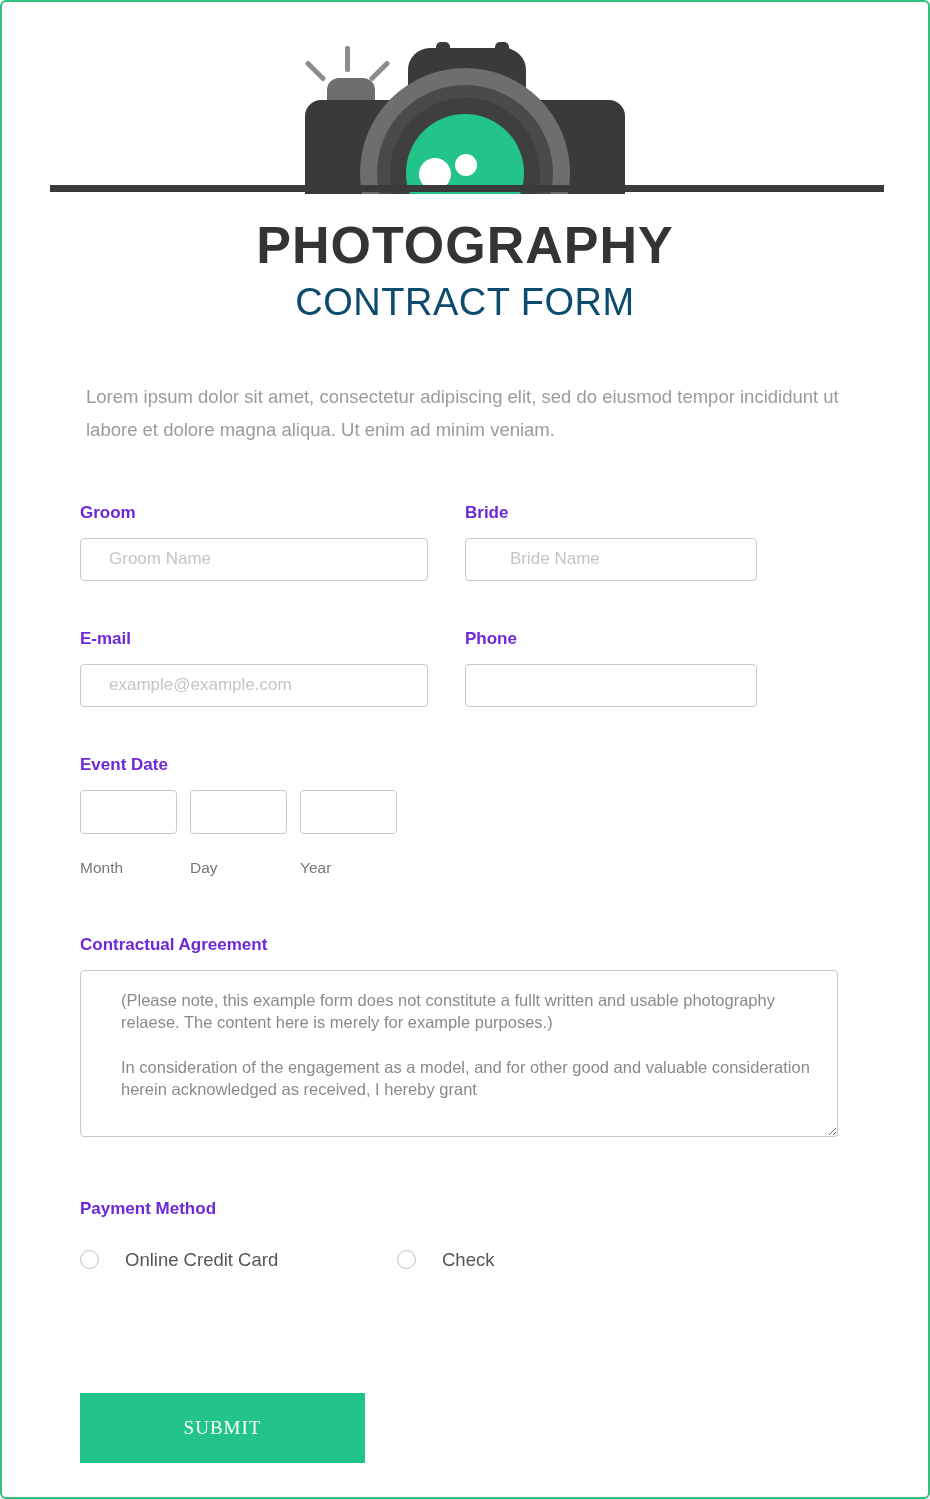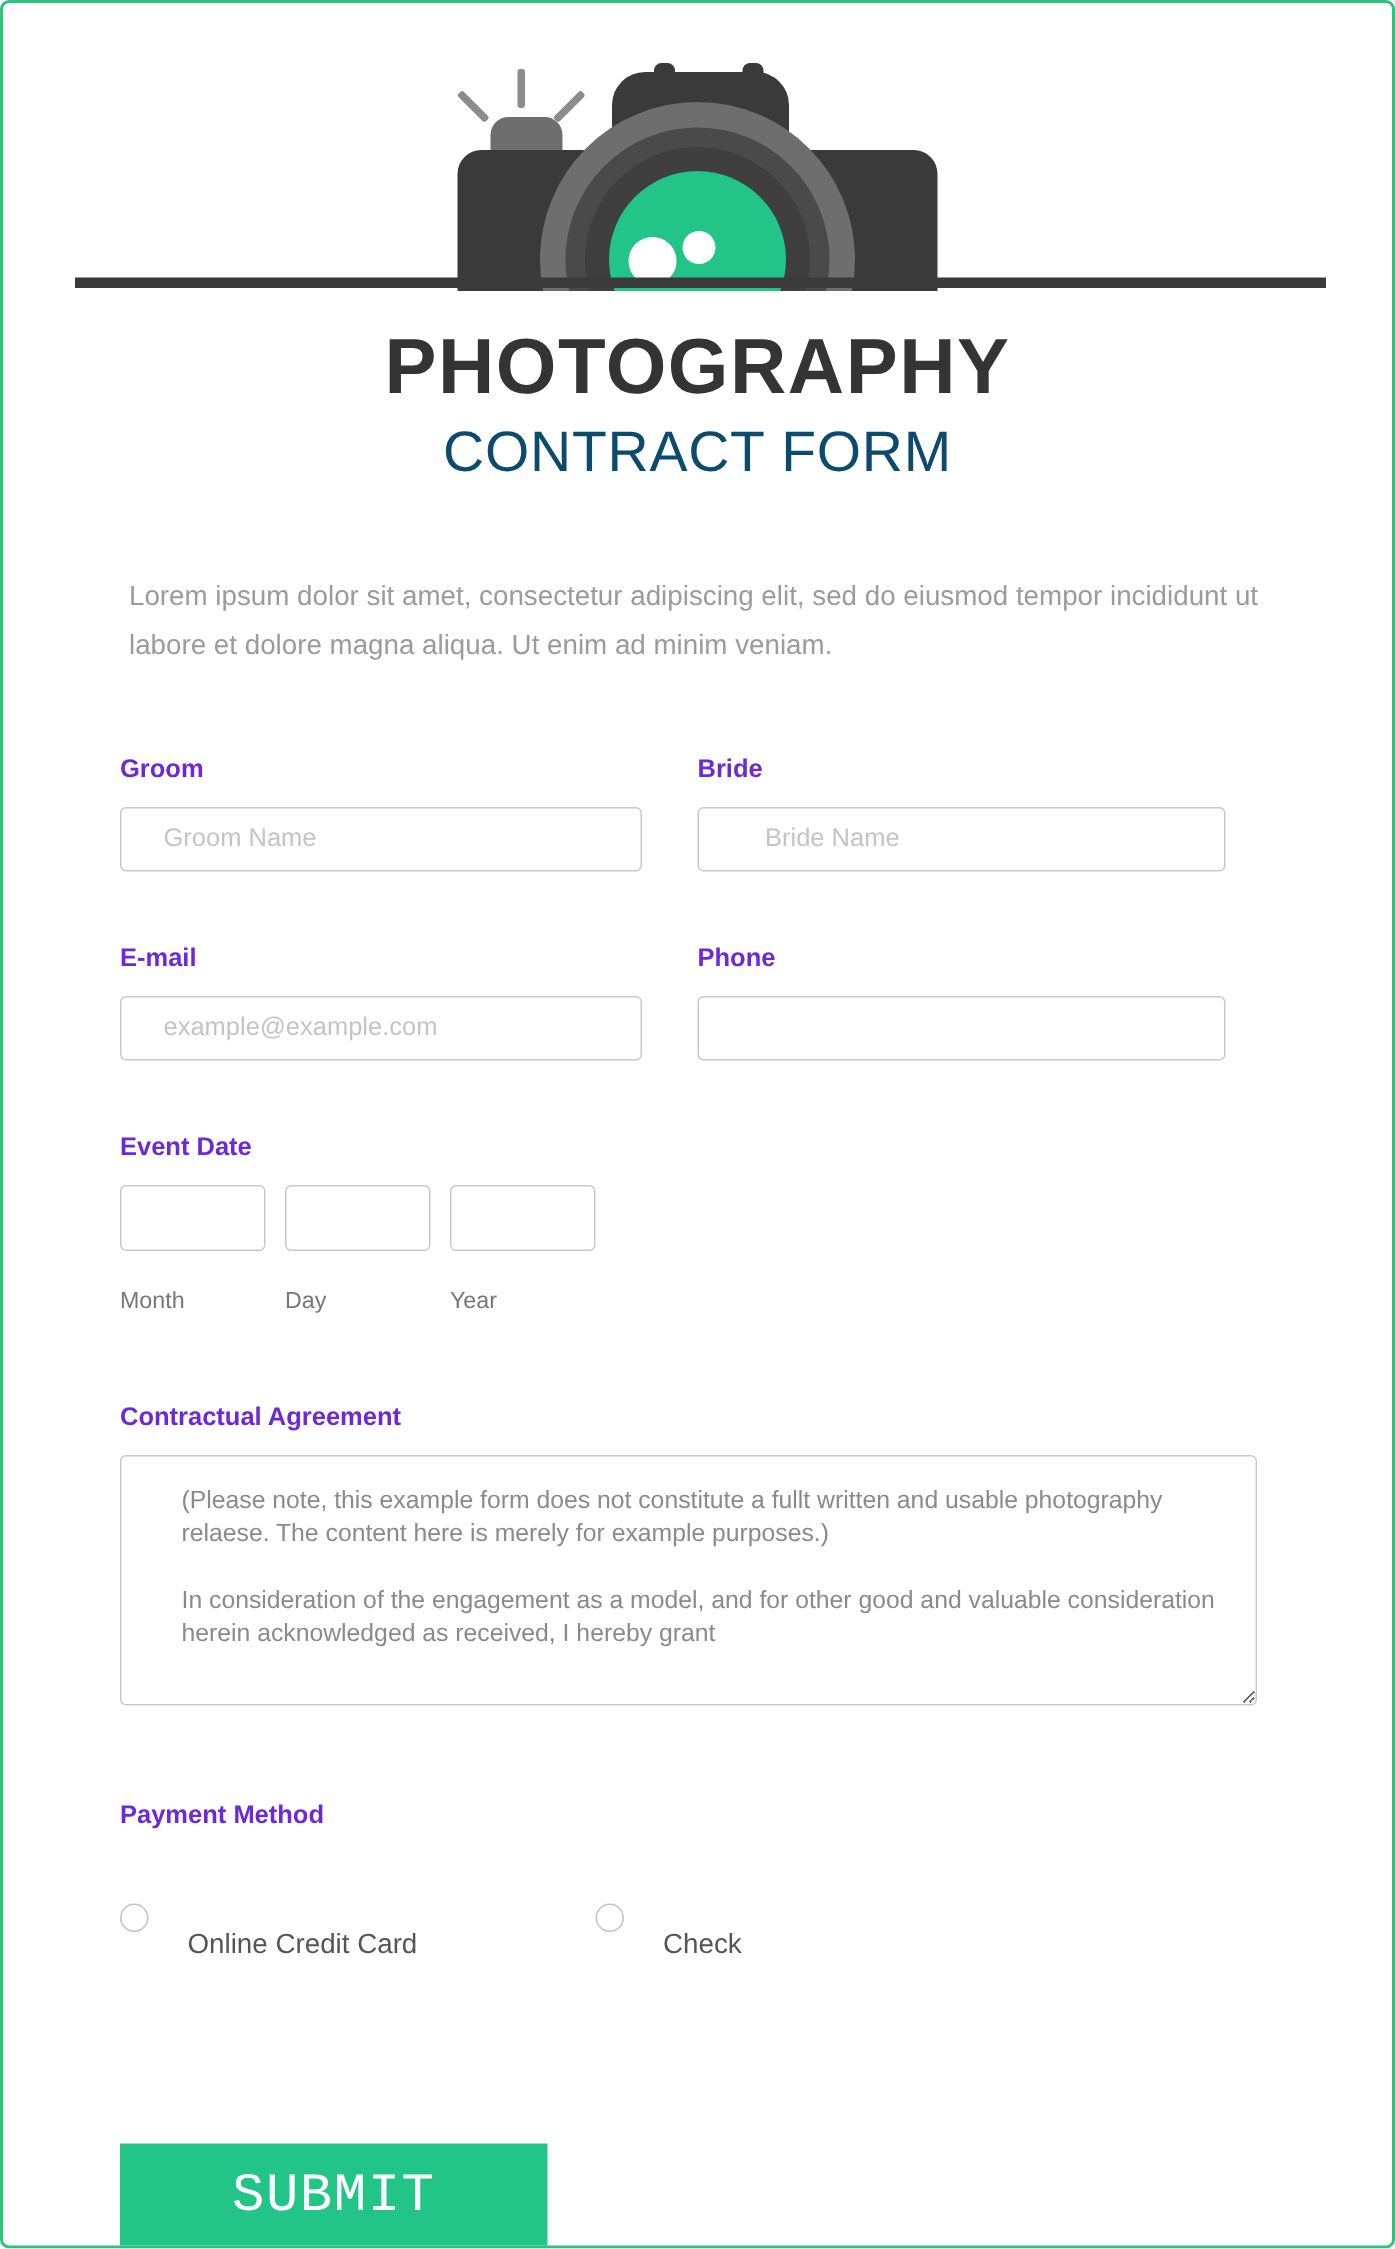--- a/index.html
+++ b/index.html
@@ -174,21 +174,21 @@
     border-radius: 4px;
     background: #fff;
     font-family: "Liberation Sans", sans-serif;
     font-size: 17px;
     color: #555;
     padding: 0 12px 0 28px;
     outline: none;
   }
   .finput::placeholder { color: #c4c4c4; }
   .finput.narrow { width: 348px; }
-  .col-right .finput { width: 352px; padding-left: 44px; }
+  .col-right .finput { width: 292px; padding-left: 44px; }
   .col-right .finput.blank { padding-left: 14px; }
 
   
   .date-row { display: flex; }
   .date-cell { margin-right: 13px; }
   .date-box {
     width: 97px;
     height: 44px;
     border: 1px solid #c9c9c9;
     border-radius: 4px;
@@ -232,33 +232,32 @@
     width: 19px; height: 19px;
     border: 1.6px solid #c2c2c2;
     border-radius: 50%;
     background: #fff;
     flex: 0 0 auto;
   }
   .radio-label {
     font-size: 18.5px;
     color: #555;
     margin-left: 26px;
-    margin-top: 35px;
   }
 
   
   .submit-btn {
     margin-top: 74px;
     width: 285px;
     height: 70px;
     background: #22c587;
     color: #ffffff;
     border: none;
-    font-family: Liberation Mono, monospace;
-    font-size: 36px;
+    font-family: Liberation Serif, serif;
+    font-size: 19px;
     letter-spacing: 1px;
     cursor: pointer;
   }
   .section { margin-bottom: 48px; }
 </style>
 </head>
 <body>
 
 <div class="page">
 

